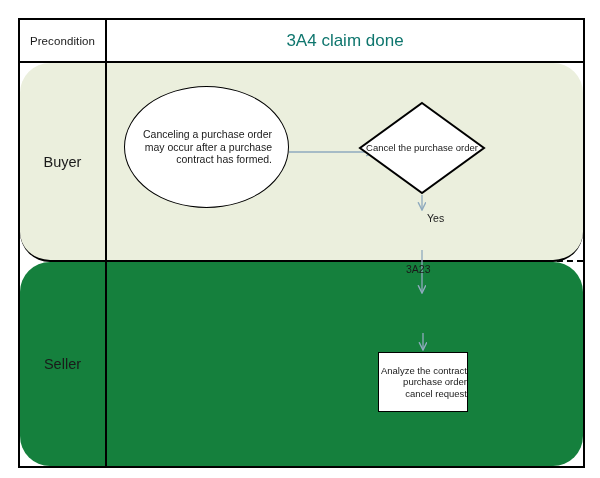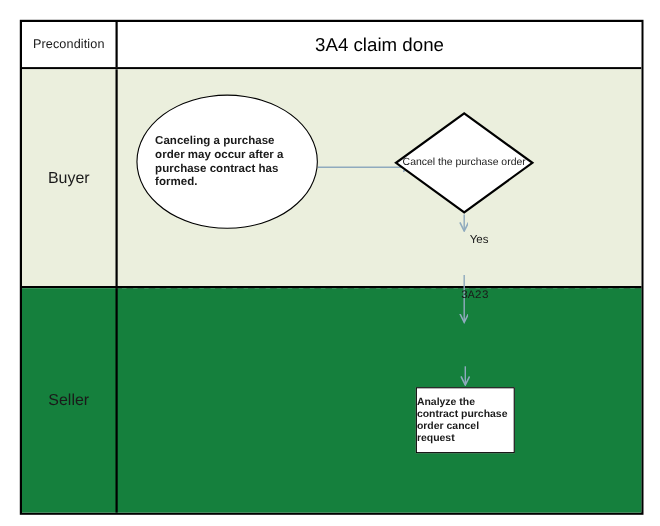--- a/index.html
+++ b/index.html
@@ -64,29 +64,30 @@
     position: absolute;
     left: 87px; top: 0;
     right: 0;
     height: 100%;
     display: flex;
     align-items: center;
     justify-content: center;
   }
   .header-title-cell span {
     font-size: 17px;
-    color: #000000;
+    color: #0f766e;
   }
 
   
   .lane {
     position: absolute;
     left: 0;
     width: 100%;
     box-sizing: border-box;
+    border-radius: 30px;
   }
   .lane-buyer {
     top: 43px;
     height: 199px;
     border-bottom: 2px solid #000000;
     background: #ebefdd;
   }
   .lane-seller {
     top: 242px;
     height: 204px;
@@ -125,23 +126,22 @@
 
   
   .shape {
     position: absolute;
     box-sizing: border-box;
     background: #ffffff;
     border: 1.6px solid #000000;
     display: flex;
     align-items: center;
     justify-content: center;
-    text-align: left;
-    color: #1a1a1a;
-    font-weight: bold;
+    text-align: right;
+    color: #1a1a1a;
   }
   .shape-text {
     display: block;
     line-height: 1.18;
   }
 
   .ellipse-note {
     left: 124px;
     top: 86px;
     width: 165px;
@@ -204,21 +204,21 @@
     pointer-events: none;
   }
 
   .edge-label {
     position: absolute;
     font-size: 10.5px;
     color: #1a1a1a;
     white-space: nowrap;
   }
   .label-yes { left: 427px; top: 196px; margin-top: 16px; }
-  .label-3a23 { left: 419px; top: 263px; font-family: Liberation Mono, monospace; }
+  .label-3a23 { left: 406px; top: 263px; }
 </style>
 </head>
 <body>
 
 <div id="diagram-root">
 
   <div class="frame">
 
     <div class="header-row">
       <div class="header-label-cell">

